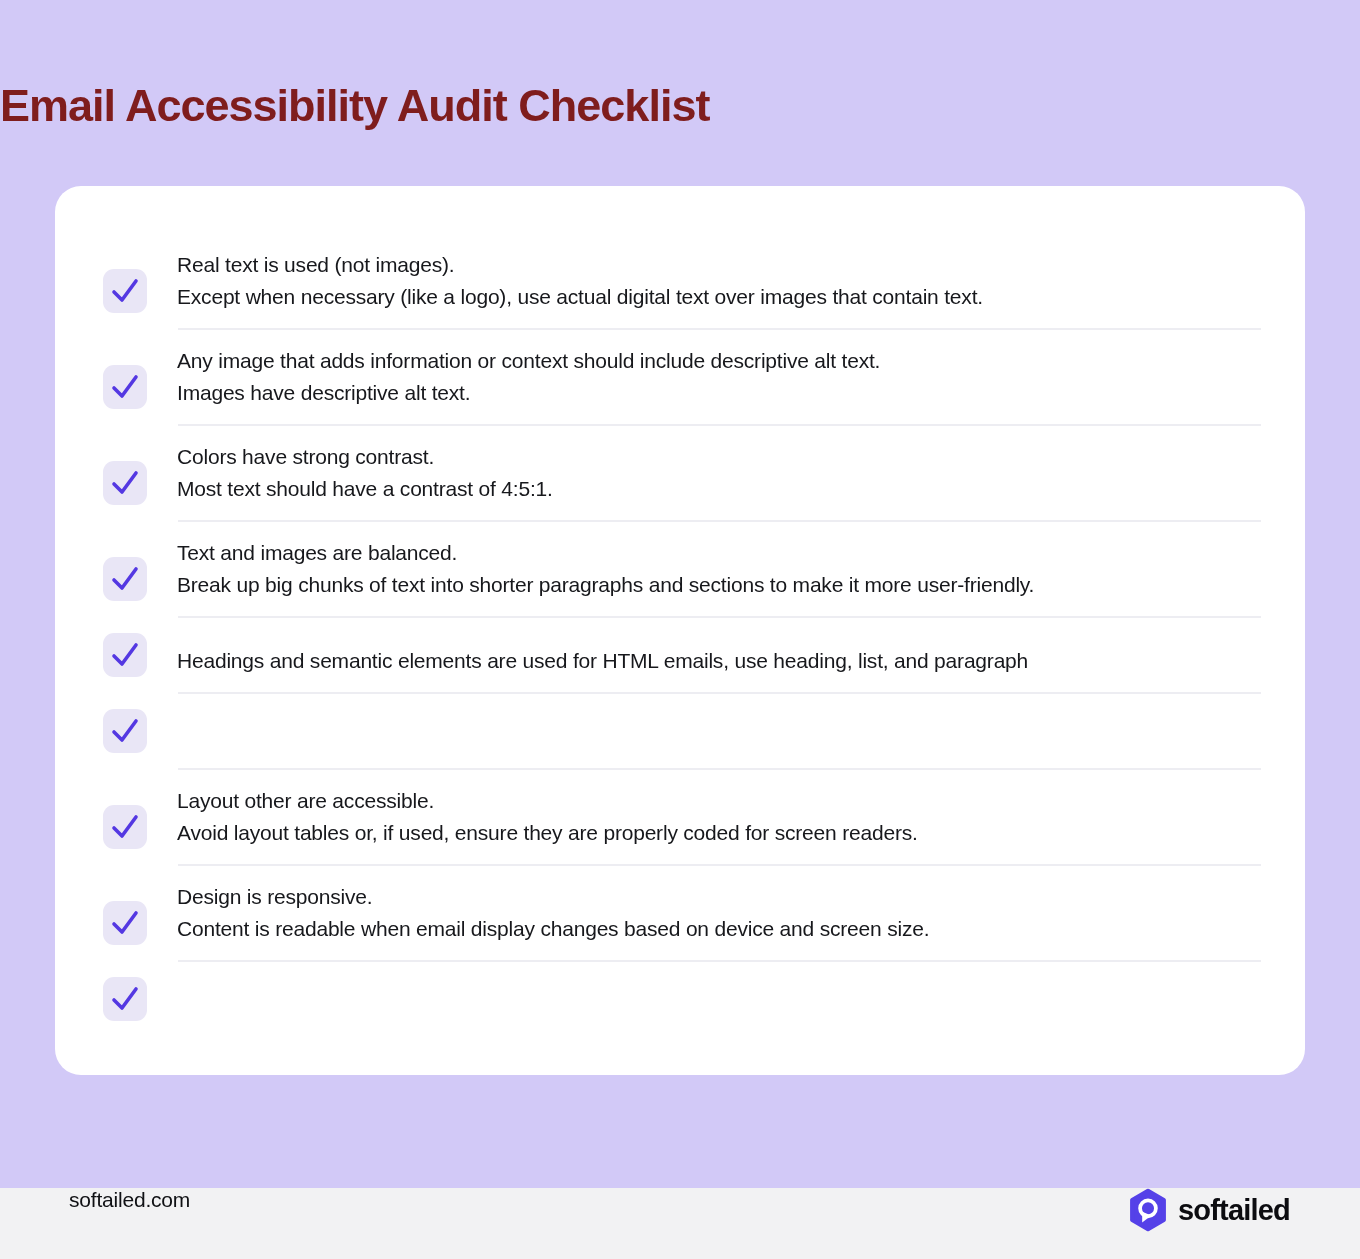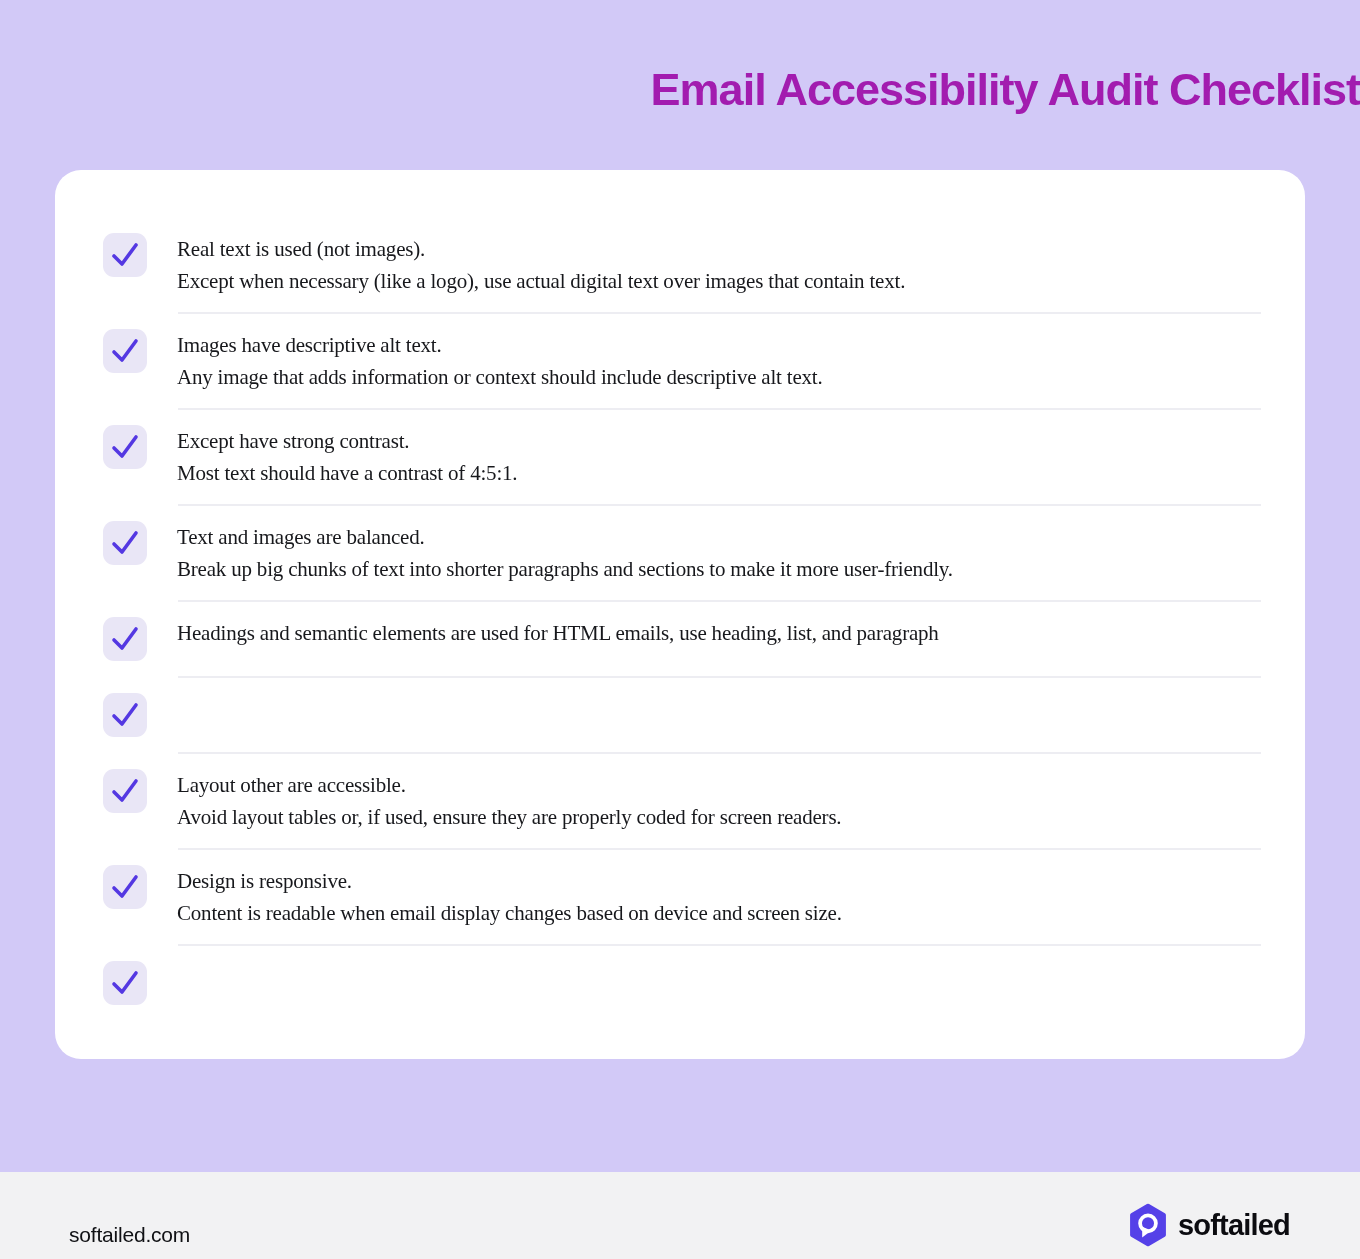--- a/index.html
+++ b/index.html
@@ -5,38 +5,37 @@
   * { margin: 0; padding: 0; box-sizing: border-box; }
   html, body { width: 1360px; height: 1259px; }
   body {
     background: #d2c9f7;
     font-family: "Liberation Sans", "DejaVu Sans", sans-serif;
     display: flex;
     flex-direction: column;
     overflow: hidden;
   }
   .page-title {
-    margin-top: 64px;
-    text-align: right;
+    margin-top: 80px;
+    text-align: left;
     font-size: 45px;
     font-weight: 700;
     letter-spacing: -1px;
-    color: #a21caf;
+    color: #7f1d1d;
   }
   .card {
     margin: 54px 55px 0 55px;
     background: #ffffff;
     border-radius: 26px;
     padding: 63px 44px 54px 48px;
   }
   .item {
     display: flex;
-    align-items: flex-start;
+    align-items: flex-end;
     gap: 30px;
-    font-family: Liberation Serif, serif;
   }
   .checkbox {
     width: 44px;
     height: 44px;
     flex: 0 0 44px;
     background: #e9e6f6;
     border-radius: 11px;
     display: flex;
     align-items: center;
     justify-content: center;
@@ -48,26 +47,26 @@
     letter-spacing: -0.2px;
     color: #17181c;
   }
   .divider {
     height: 2px;
     background: #ededf2;
     margin: 15px 0 15px 75px;
   }
   .footer {
     margin-top: auto;
-    height: 87px;
+    height: 71px;
     background: #f2f2f3;
     display: flex;
-    align-items: flex-end;
+    align-items: flex-start;
     justify-content: space-between;
-    padding: 0 70px 12px 69px;
+    padding: 0 70px 0 69px;
   }
   .footer-website {
     font-size: 21px;
     font-weight: 500;
     letter-spacing: -0.2px;
     color: #101114;
   }
   .brand {
     display: flex;
     align-items: center;
@@ -101,35 +100,35 @@
 
   <div class="divider"></div>
 
   <div class="item">
     <div class="checkbox">
       <svg width="44" height="44" viewBox="0 0 44 44" aria-hidden="true">
         <polyline points="11,23 19,31 33,12" fill="none" stroke="#5438e2" stroke-width="3.6" stroke-linecap="round" stroke-linejoin="round"></polyline>
       </svg>
     </div>
     <div class="item-text">
+      <div>Any image that adds information or context should include descriptive alt text.</div>
       <div>Images have descriptive alt text.</div>
-      <div>Any image that adds information or context should include descriptive alt text.</div>
-    </div>
-  </div>
-
-  <div class="divider"></div>
-
-  <div class="item">
-    <div class="checkbox">
-      <svg width="44" height="44" viewBox="0 0 44 44" aria-hidden="true">
-        <polyline points="11,23 19,31 33,12" fill="none" stroke="#5438e2" stroke-width="3.6" stroke-linecap="round" stroke-linejoin="round"></polyline>
-      </svg>
-    </div>
-    <div class="item-text">
-      <div>Except have strong contrast.</div>
+    </div>
+  </div>
+
+  <div class="divider"></div>
+
+  <div class="item">
+    <div class="checkbox">
+      <svg width="44" height="44" viewBox="0 0 44 44" aria-hidden="true">
+        <polyline points="11,23 19,31 33,12" fill="none" stroke="#5438e2" stroke-width="3.6" stroke-linecap="round" stroke-linejoin="round"></polyline>
+      </svg>
+    </div>
+    <div class="item-text">
+      <div>Colors have strong contrast.</div>
       <div>Most text should have a contrast of 4:5:1.</div>
     </div>
   </div>
 
   <div class="divider"></div>
 
   <div class="item">
     <div class="checkbox">
       <svg width="44" height="44" viewBox="0 0 44 44" aria-hidden="true">
         <polyline points="11,23 19,31 33,12" fill="none" stroke="#5438e2" stroke-width="3.6" stroke-linecap="round" stroke-linejoin="round"></polyline>

